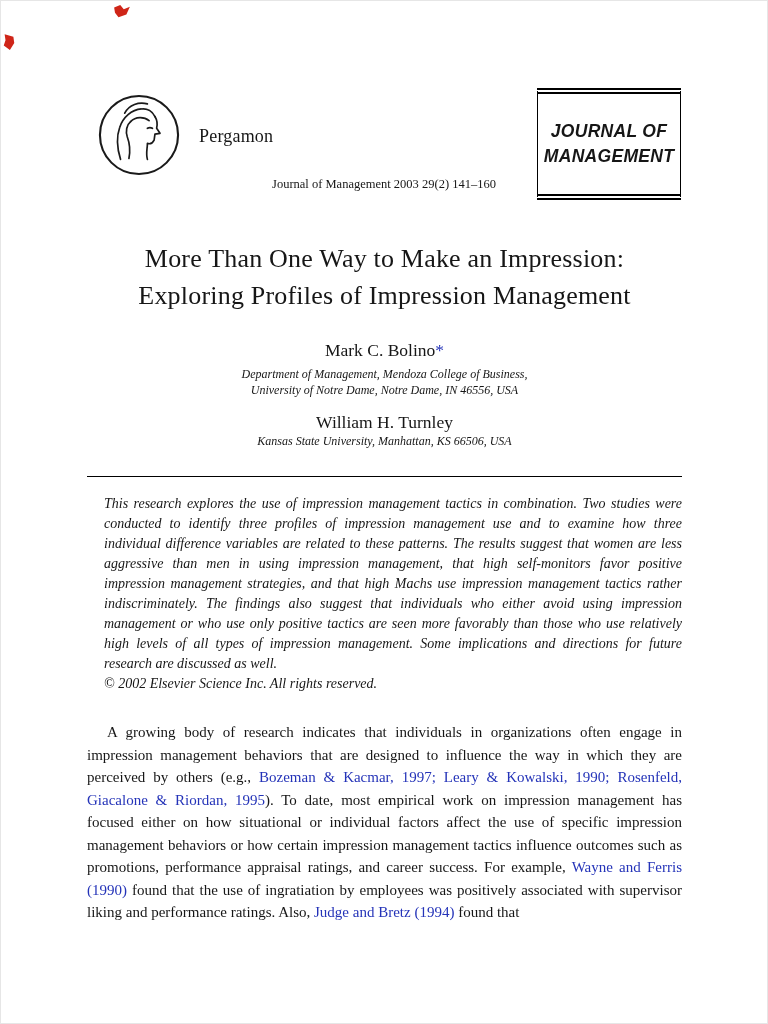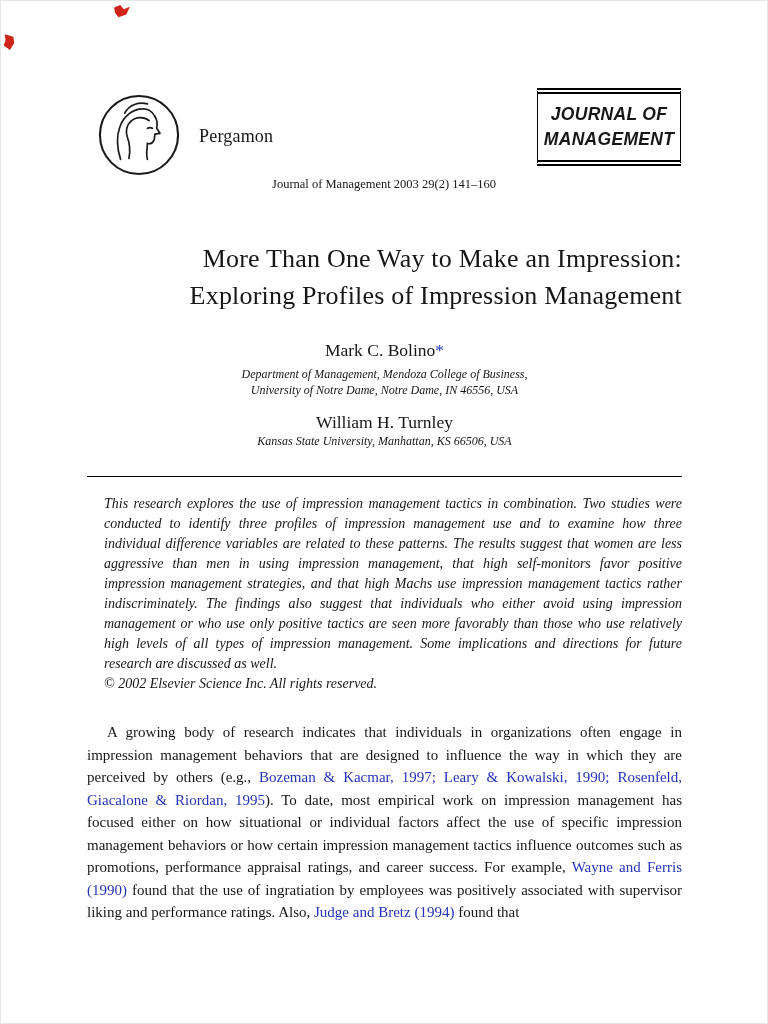--- a/index.html
+++ b/index.html
@@ -16,32 +16,32 @@
   .red-mark-left{left:2px;top:33px;width:14px;height:18px;}
 
   
   .logo{position:absolute;left:97px;top:93px;width:84px;height:84px;}
   .logo svg{display:block;width:100%;height:100%;}
   .publisher{position:absolute;left:199px;top:126px;font-size:18px;font-weight:normal;letter-spacing:0.2px;}
   .journal-box{
     position:absolute;left:537px;top:88px;width:144px;box-sizing:border-box;
     border-top:6px double #000;border-bottom:6px double #000;
     border-left:1px solid #000;border-right:1px solid #000;
-    padding:8px 4px;text-align:center;
+    padding:25px 4px;text-align:center;
   }
   .jline{
     font-family:"Liberation Sans","DejaVu Sans",sans-serif;
     font-style:italic;font-weight:700;font-size:17.5px;line-height:25px;letter-spacing:0.3px;
   }
   .citation{position:absolute;top:177px;left:0;width:768px;text-align:center;font-size:12.5px;}
 
   
   .content{position:absolute;top:240px;left:87px;width:595px;}
   .title{margin:0;font-weight:400;font-size:26px;line-height:37px;text-align:center;letter-spacing:0.2px;}
-  .title-line{display:block;text-align:right;}
+  .title-line{display:block;}
   .authors{margin-top:26px;}
   .author-name{text-align:center;font-size:17.5px;margin-top:14px;}
   .asterisk{color:var(--link,#2433b8);text-decoration:none;}
   .affiliation{text-align:center;font-style:italic;font-size:12px;line-height:16px;}
   .affil-first{margin-top:5px;}
   .received{text-align:center;font-size:12.5px;margin-top:15px;}
 
   .abstract-rule{border:0;border-top:1.5px solid #000;margin:27px 0 0 0;}
   .abstract{margin:17px 0 0 17px;font-style:italic;font-size:14px;line-height:20px;text-align:justify;}
   .copyright{margin-left:17px;font-style:italic;font-size:14px;line-height:20px;}

